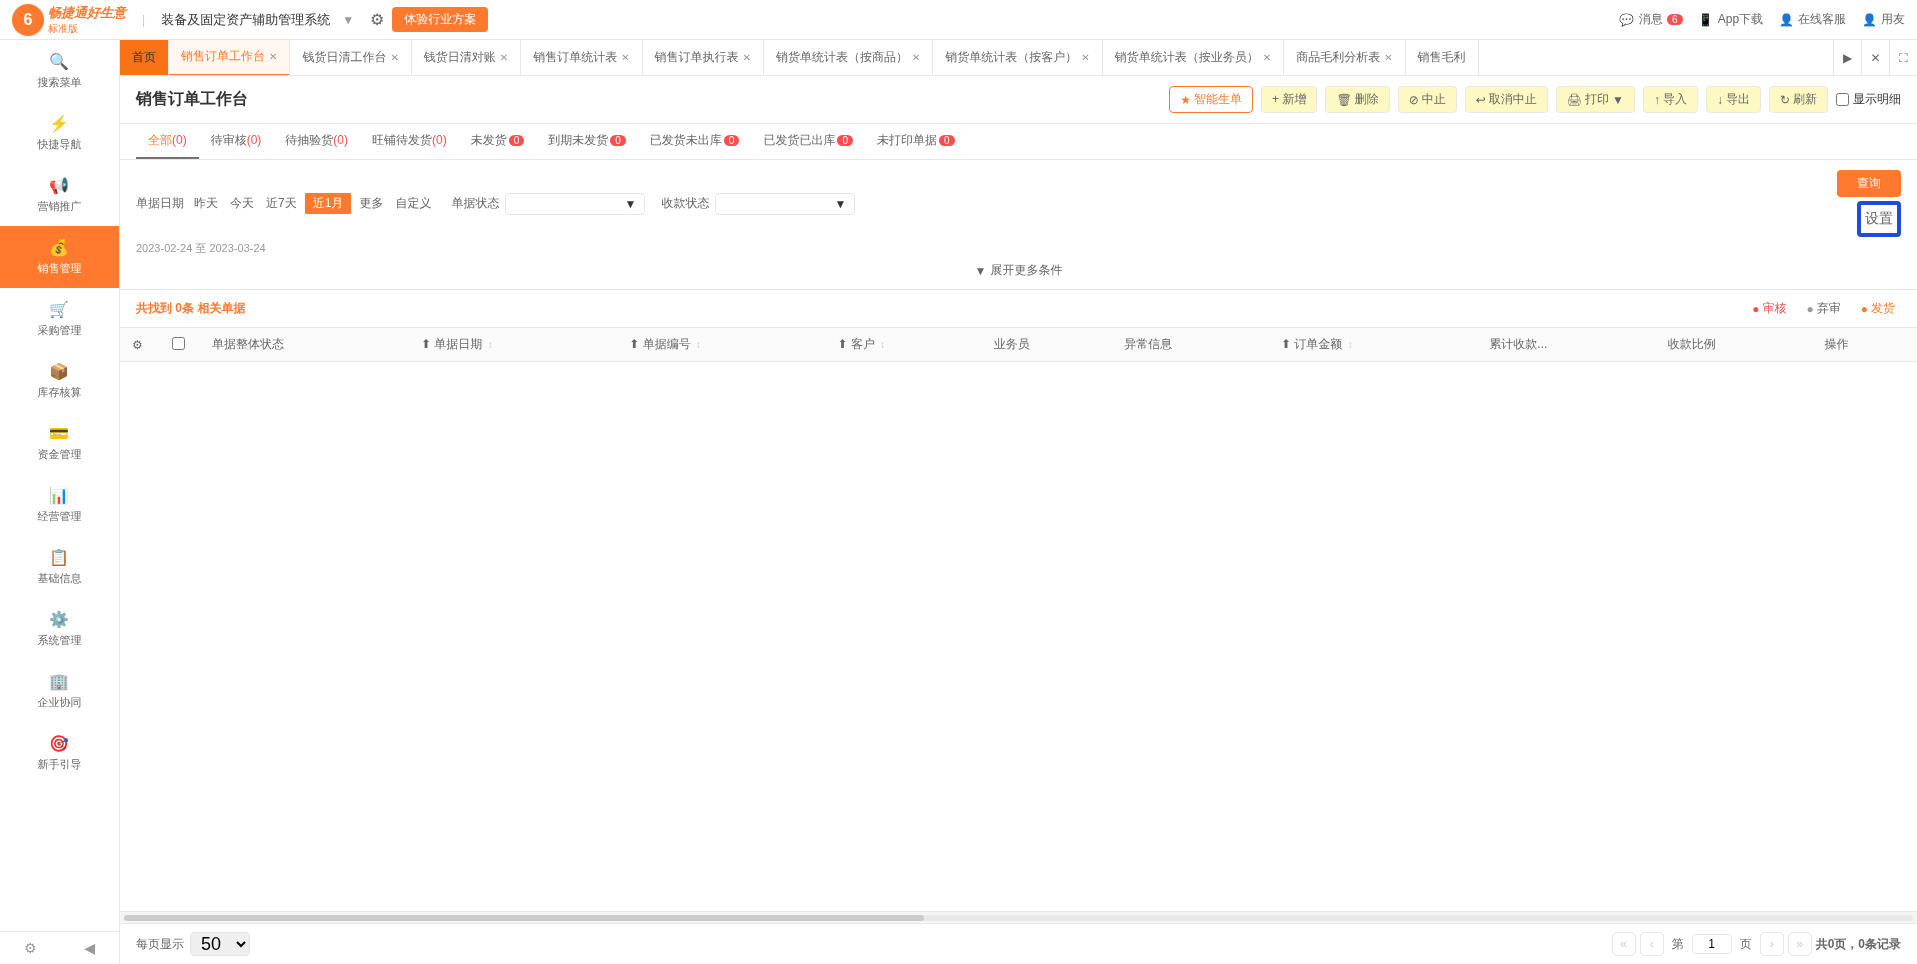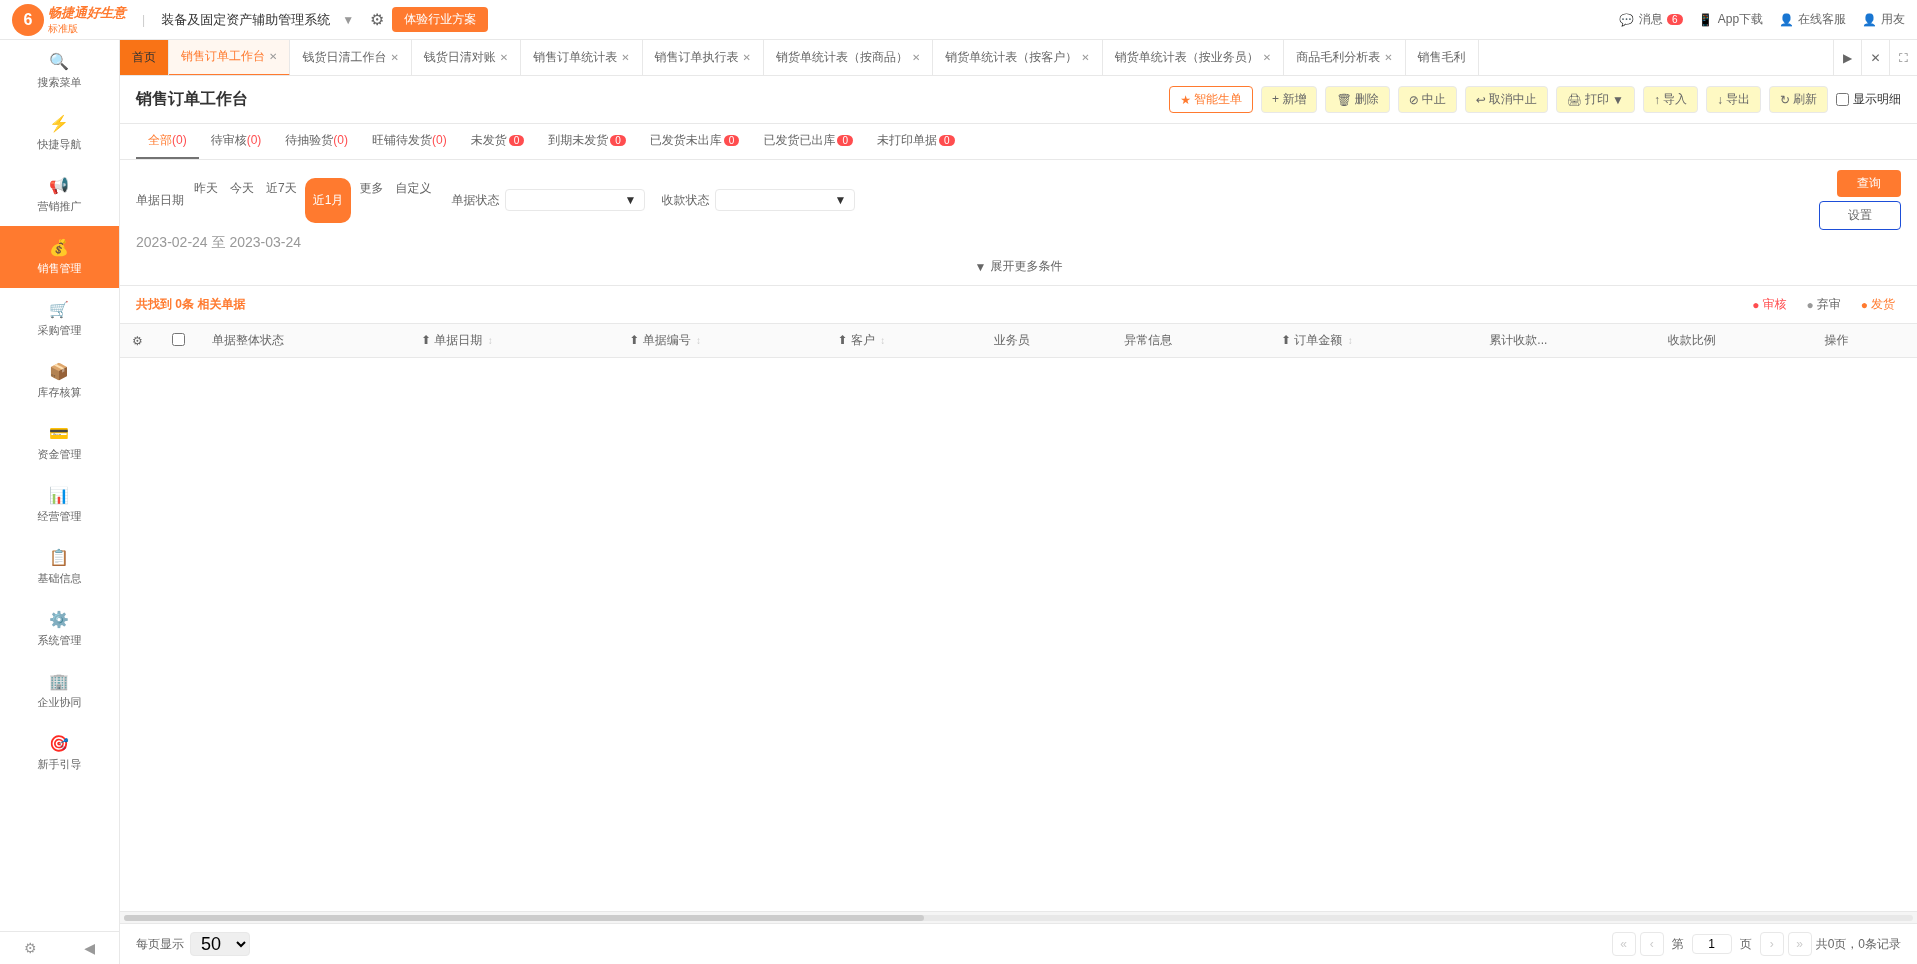--- a/index.html
+++ b/index.html
@@ -53,26 +53,26 @@
     .sub-tab.active { color: #ff7a2f; border-bottom: 2px solid #737373; }
     .sub-tab .count { color: #ff4d4f; }
 
     
     .filter-area { padding: 10px 16px; background: white; border-bottom: 1px solid #e8e8e8; flex-shrink: 0; }
     .filter-row { display: flex; align-items: center; gap: 16px; flex-wrap: wrap; }
     .filter-group { display: flex; align-items: center; gap: 6px; }
     .filter-label { color: #666; font-size: 12px; white-space: nowrap; }
     .filter-date-options { display: flex; gap: 4px; }
     .date-opt { color: #666; cursor: pointer; font-size: 12px; padding: 2px 4px; border-radius: 3px; }
-    .date-opt.active { background: #ff7a2f; color: white; border-radius: 10px; padding: 14px 8px; }
-    .filter-date-range { color: #999; font-size: 14px; margin-top: 2px; }
+    .date-opt.active { background: #ff7a2f; color: white; border-radius: 1px; padding: 2px 8px; }
+    .filter-date-range { color: #999; font-size: 11px; margin-top: 2px; }
     .filter-select { display: flex; align-items: center; gap: 4px; border: 1px solid #e8e8e8; border-radius: 4px; padding: 3px 8px; cursor: pointer; background: white; min-width: 120px; justify-content: space-between; }
     .expand-more { display: flex; align-items: center; gap: 4px; color: #666; cursor: pointer; font-size: 12px; }
     .query-btn { background: #ff7a2f; color: white; border: none; border-radius: 4px; padding: 5px 20px; cursor: pointer; font-size: 12px; }
-    .set-btn { background: white; color: #666; border: 1px solid #1d4ed8; border-radius: 4px; padding: 5px 28px; cursor: pointer; font-size: 12px; }
+    .set-btn { background: white; color: #666; border: 4px solid #1d4ed8; border-radius: 4px; padding: 5px 4px; cursor: pointer; font-size: 14px; }
 
     
     .table-area { flex: 1; overflow: auto; background: white; }
     .table-toolbar { display: flex; align-items: center; justify-content: space-between; padding: 8px 16px; border-bottom: 1px solid #e8e8e8; }
     .table-count { color: #666; font-size: 12px; }
     .table-count span { color: #ff7a2f; font-weight: bold; }
     .table-right-actions { display: flex; gap: 8px; }
     .table-action-btn { display: flex; align-items: center; gap: 3px; color: #666; cursor: pointer; font-size: 12px; padding: 2px 6px; }
     .table-action-btn.red { color: #ff4d4f; }
     .table-action-btn.orange { color: #ff7a2f; }
@@ -88,21 +88,21 @@
 
     
     .pagination { display: flex; align-items: center; justify-content: space-between; padding: 8px 16px; border-top: 1px solid #e8e8e8; background: white; flex-shrink: 0; }
     .page-size-select { display: flex; align-items: center; gap: 6px; }
     .page-size-label { color: #666; font-size: 12px; font-family: Liberation Mono, monospace; }
     .page-size-input { border: 1px solid #e8e8e8; border-radius: 4px; padding: 0 6px; font-size: 18px; width: 60px; }
     .page-nav { display: flex; align-items: center; gap: 4px; }
     .page-btn { width: 24px; height: 24px; display: flex; align-items: center; justify-content: center; border: 1px solid #e8e8e8; border-radius: 4px; cursor: pointer; color: #666; font-size: 12px; background: white; }
     .page-btn.disabled { color: #ccc; cursor: not-allowed; }
     .page-input { border: 1px solid #e8e8e8; border-radius: 4px; padding: 2px 4px; width: 40px; text-align: center; font-size: 12px; }
-    .page-total { color: #666; font-size: 12px; }
+    .page-total { color: #666; font-size: 12px; font-weight: bold; }
 
     
     .scroll-bar-area { height: 12px; background: #f5f5f5; border-top: 1px solid #e8e8e8; display: flex; align-items: center; padding: 0 4px; flex-shrink: 0; }
     .scroll-track { flex: 1; height: 6px; background: #e8e8e8; border-radius: 3px; position: relative; }
     .scroll-thumb { width: 800px; height: 6px; background: #ccc; border-radius: 3px; }
   </style>
 </head>
 <body>
 
 <div class="app-container">

